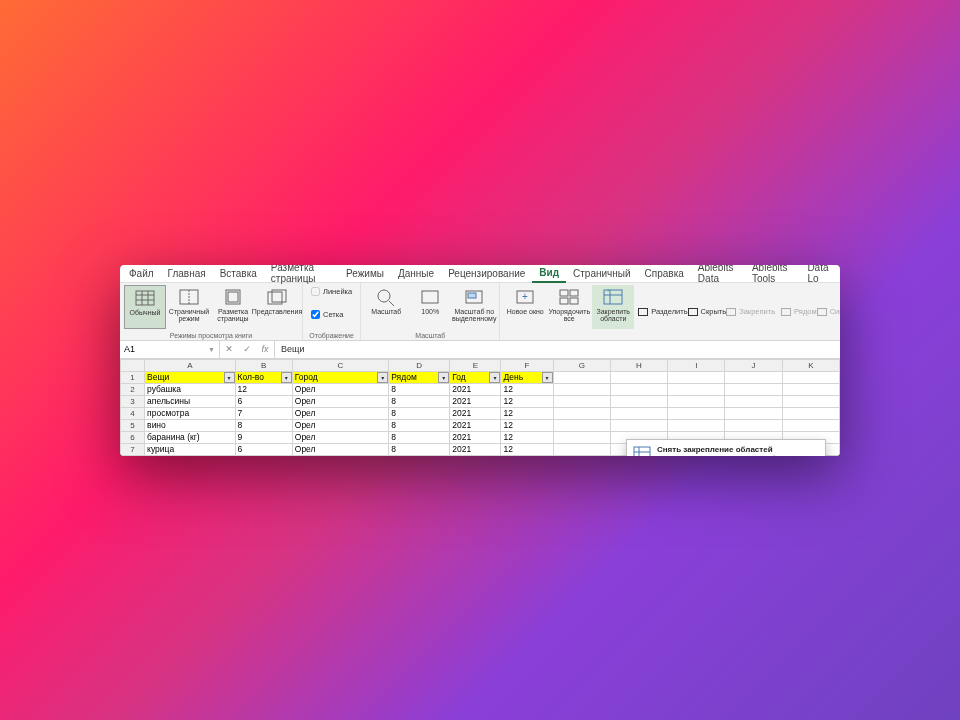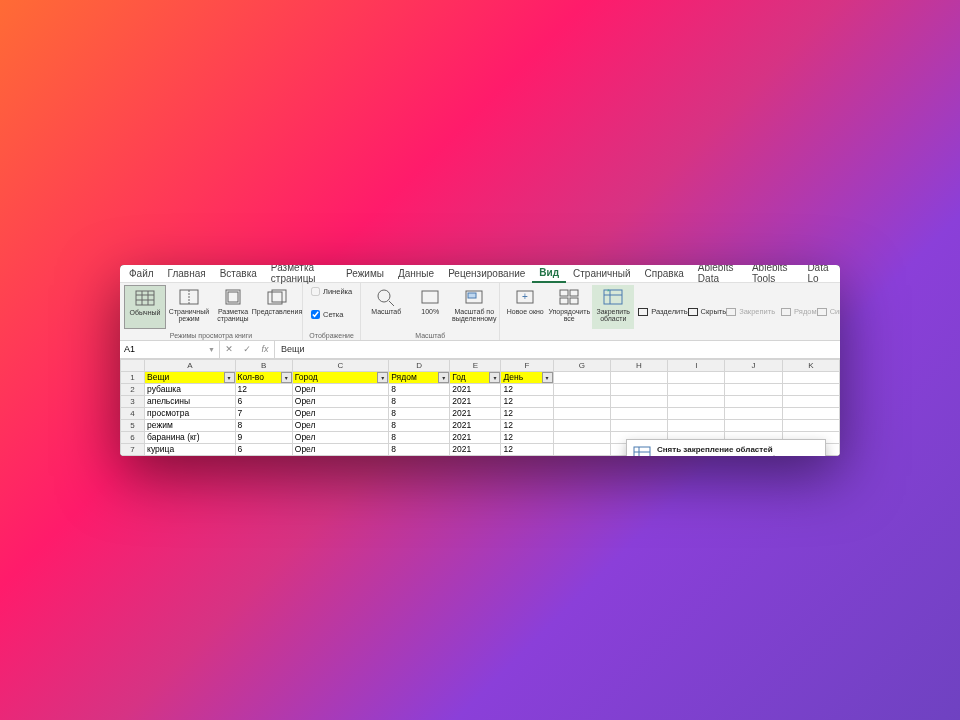--- a/index.html
+++ b/index.html
@@ -313,21 +313,21 @@
         <td class="num">2021</td>
         <td class="num">12</td>
         <td></td>
             <td></td>
             <td></td>
             <td></td>
             <td></td>
       </tr>
       <tr>
         <td class="row-head">5</td>
-        <td>режим</td>
+        <td>вино</td>
         <td class="num">8</td>
         <td>Орел</td>
         <td class="num">8</td>
         <td class="num">2021</td>
         <td class="num">12</td>
         <td></td>
             <td></td>
             <td></td>
             <td></td>
             <td></td>

